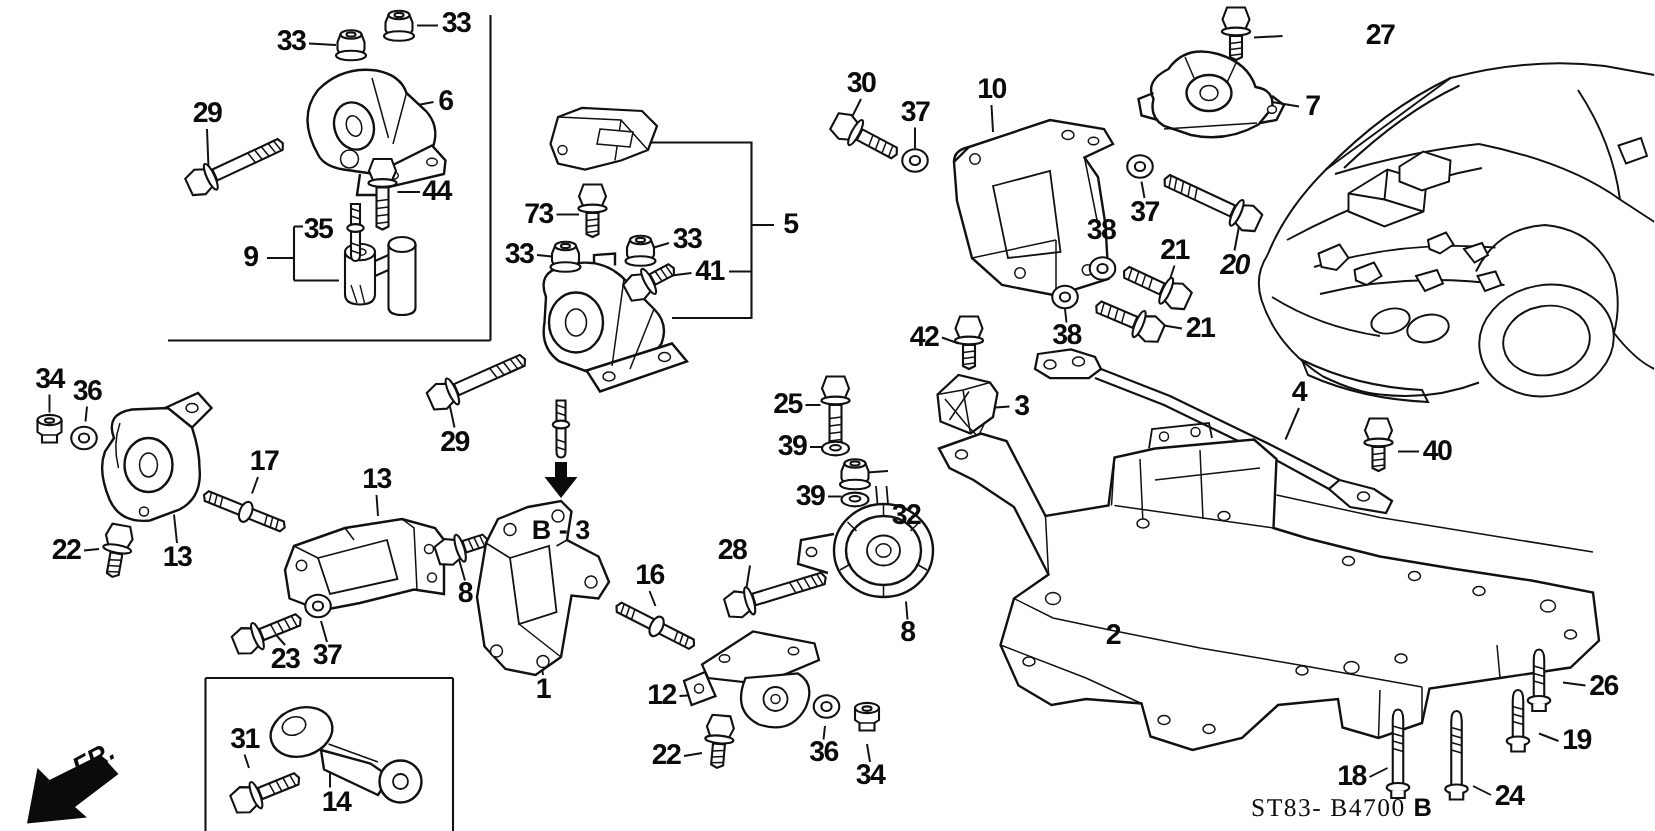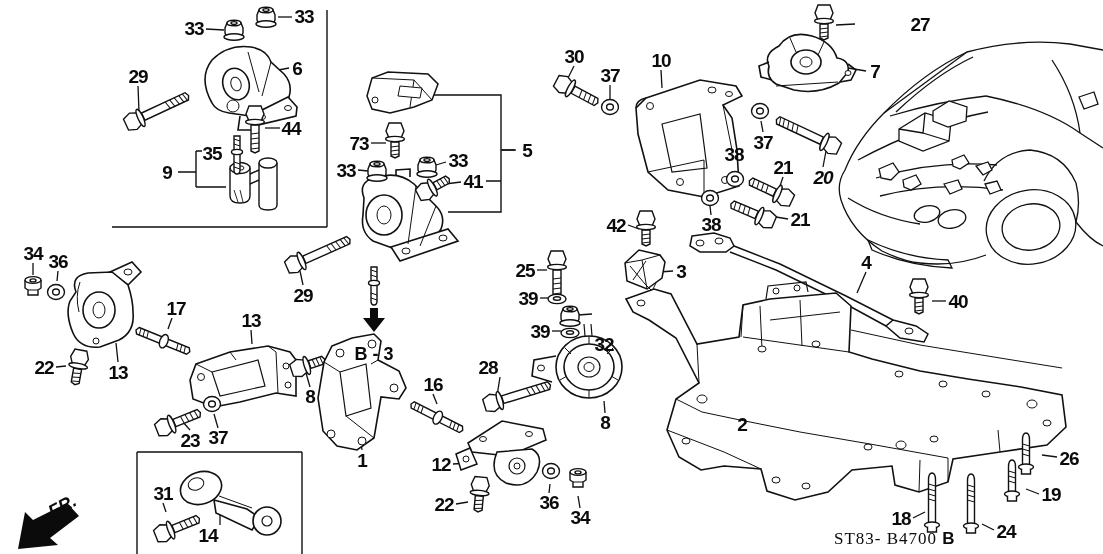--- a/index.html
+++ b/index.html
@@ -521,21 +521,21 @@
       <div class="callout" style="left: 251px; top: 320px;">13</div>
       <div class="callout" style="left: 310px; top: 396px;">8</div>
       <div class="callout" style="left: 190px; top: 440px;">23</div>
       <div class="callout" style="left: 218px; top: 437px;">37</div>
       <div class="callout" style="left: 362px; top: 460px;">1</div>
       <div class="callout" style="left: 441px; top: 464px;">12</div>
       <div class="callout" style="left: 444px; top: 504px;">22</div>
       <div class="callout" style="left: 549px; top: 502px;">36</div>
       <div class="callout" style="left: 580px; top: 517px;">34</div>
       <div class="callout" style="left: 163px; top: 493px;">31</div>
-      <div class="callout" style="left: 208px; top: 535px;">14</div>
+      <div class="callout" style="left: 224px; top: 535px;">14</div>
       <div class="callout" style="left: 901px; top: 518px;">18</div>
       <div class="callout" style="left: 1006px; top: 531px;">24</div>
       <div class="callout" style="left: 1051px; top: 494px;">19</div>
       <div class="callout" style="left: 1069px; top: 458px;">26</div>
     </div>
 
 <div class="txt" id="section-ref" style="left:374px;top:354px;text-align:right;">B - 3</div>
 
 <div class="txt" id="front-label" style="left:48px;top:496px;">FR.</div>
 

